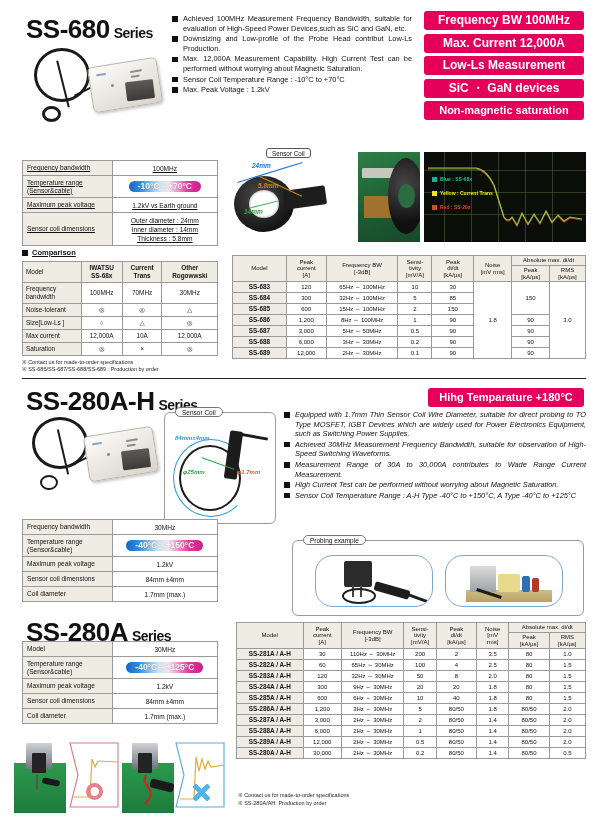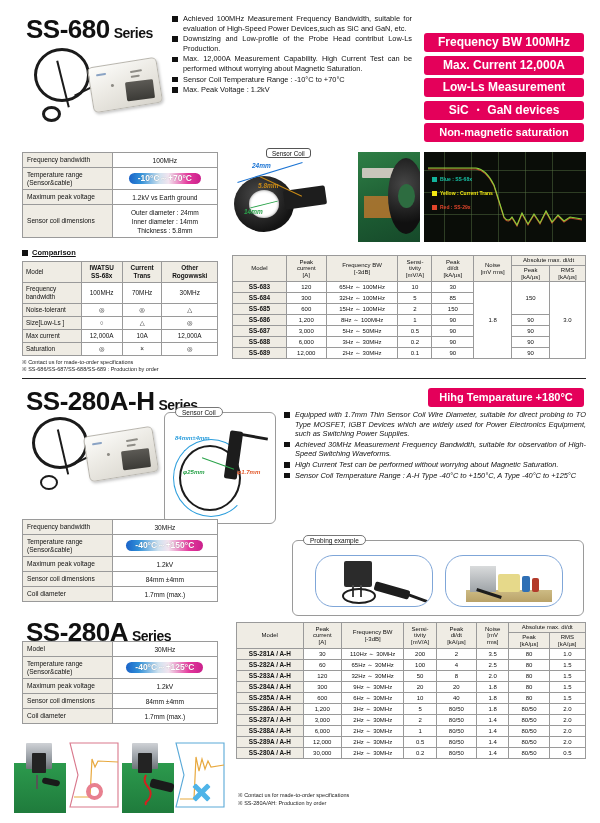--- a/index.html
+++ b/index.html
@@ -206,29 +206,29 @@
   </div>
 
   <ul class="bullets" style="position:absolute;left:172px;top:14px;width:240px;">
     <li>Achieved 100MHz Measurement Frequency Bandwidth, suitable for evaluation of High-Speed Power Devices,such as SiC and GaN, etc.</li>
     <li>Downsizing and Low-profile of the Probe Head contribut Low-Ls Production.</li>
     <li>Max. 12,000A Measurement Capability. High Current Test can be performed without worrying about Magnetic Saturation.</li>
     <li>Sensor Coil Temperature Range : -10°C to +70°C</li>
     <li>Max. Peak Voltage : 1.2kV</li>
   </ul>
 
-  <div style="position:absolute;left:424px;top:33px;width:160px;">
+  <div style="position:absolute;left:424px;top:11px;width:160px;">
     <div class="badge">Frequency BW 100MHz</div>
     <div class="badge">Max. Current 12,000A</div>
     <div class="badge">Low-Ls Measurement</div>
     <div class="badge">SiC ・ GaN devices</div>
     <div class="badge" style="font-size:11px;">Non-magnetic saturation</div>
   </div>
 
-  <table class="spec-tbl" style="position:absolute;left:22px;top:152px;width:196px;">
+  <table class="spec-tbl" style="position:absolute;left:22px;top:160px;width:196px;text-decoration:underline;">
     <tbody>
         <tr>
       <td class="lbl">Frequency bandwidth</td>
       <td class="val">100MHz</td>
     </tr>
     <tr>
       <td class="lbl" style="white-space:pre-line;">Temperature range
 (Sensor&amp;cable)</td>
       <td class="val">
         <span class="grad-chip">-10°C～+70°C</span>
@@ -468,20 +468,21 @@
     <div style="position:absolute;left:73px;top:22px;width:30px;height:3px;background:#1c1c1c;transform:rotate(10deg);"></div>
     <div style="position:absolute;left:36px;top:50px;width:34px;height:1px;background:#2aa34a;transform:rotate(20deg);"></div>
     <div class="dim-text" style="left:18px;top:56px;color:#2aa34a;font-size:6px;">φ25mm</div>
     <div class="dim-text" style="left:10px;top:22px;color:#2a9ddc;font-size:6px;">84mm±4mm</div>
     <div class="dim-text" style="left:72px;top:56px;color:#e2592b;font-size:6px;">φ1.7mm</div>
   </div>
 
   <ul class="bullets" style="position:absolute;left:284px;top:410px;width:302px;font-style:italic;">
     <li>Equipped with 1.7mm Thin Sensor Coil Wire Diameter, suitable for direct probing to TO Type MOSFET, IGBT Devices which are widely used for Power Electronics Equipment, such as Switching Power Supplies.</li>
     <li>Achieved 30MHz Measurement Frequency Bandwidth, suitable for observation of High-Speed Switching Waveforms.</li>
+    <li>Measurement Range of 30A to 30,000A contributes to Wade Range Current Measurement.</li>
     <li>High Current Test can be performed without worrying about Magnetic Saturation.</li>
     <li>Sensor Coil Temperature Range : A-H Type -40°C to +150°C, A Type -40°C to +125°C</li>
   </ul>
 
   <table class="spec-tbl" style="position:absolute;left:22px;top:519px;width:196px;">
     <tbody>
         <tr>
       <td class="lbl">Frequency bandwidth</td>
       <td class="val">30MHz</td>
     </tr>

